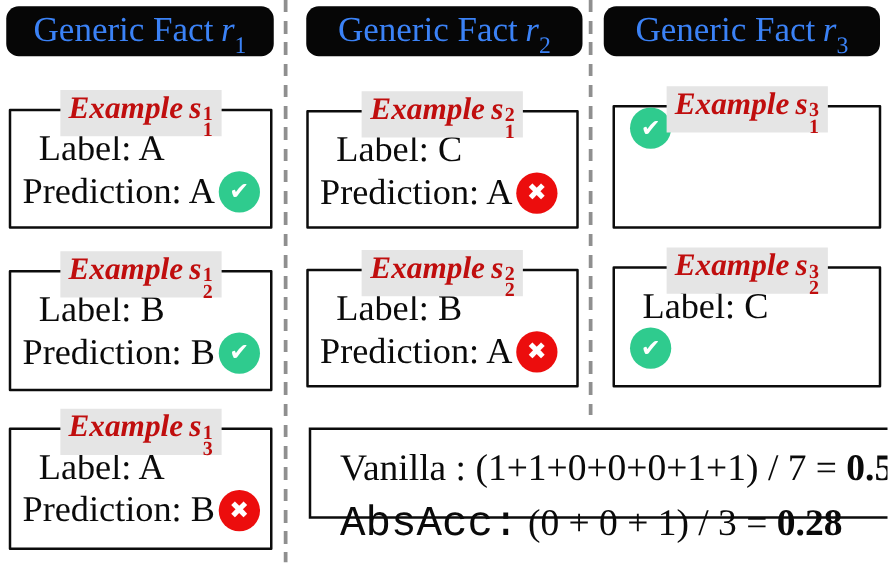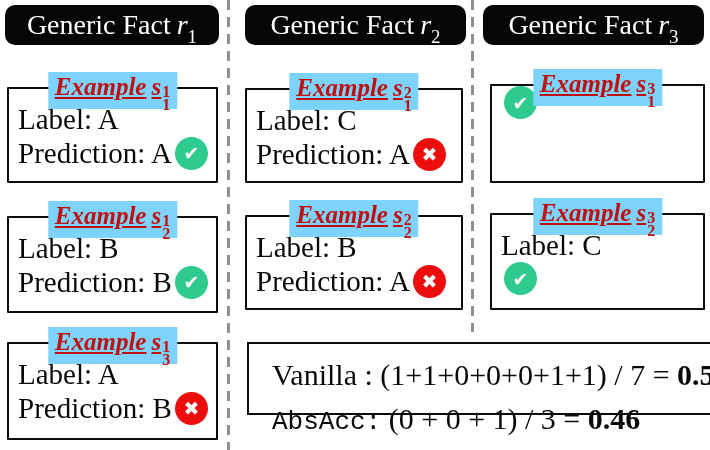--- a/index.html
+++ b/index.html
@@ -5,65 +5,65 @@
   * { margin:0; padding:0; box-sizing:border-box; }
   html,body { width:710px; height:450px; background:#ffffff; overflow:hidden; }
   body { font-family:"Liberation Serif", serif; color:#0a0a0a; position:relative; }
 
   .canvas { position:absolute; left:0; top:0; width:710px; height:450px; background:#ffffff; }
 
   
   .fact-header {
     position:absolute; height:40px; background:#060606; border-radius:10px;
     display:flex; align-items:center; justify-content:center;
-    color:#ffffff; font-size:28px; white-space:nowrap;
+    color:#3b82f6; font-size:28px; white-space:nowrap;
   }
   .fact-header .fvar { font-style:italic; margin-left:6px; }
   .fact-header .fsub { font-size:19px; align-self:flex-end; transform:translateY(3px); }
 
   
   .vsep {
     position:absolute; width:3px;
     background:repeating-linear-gradient(to bottom, #8f8f8f 0 10px, transparent 10px 17px);
   }
 
   
   .ex-box {
     position:absolute; border:2.5px solid #0c0c0c; background:#ffffff; border-radius:1px;
   }
   .ex-title {
     position:absolute; top:-17px; left:50%; transform:translateX(-50%);
-    background:#7dd3fc; padding:0 7px; white-space:nowrap;
-    font-weight:bold; font-style:italic; font-size:25px; color:#c00e0e; line-height:30px;text-decoration:underline;
+    background:#e5e5e5; padding:0 7px; white-space:nowrap;
+    font-weight:bold; font-style:italic; font-size:25px; color:#c00e0e; line-height:30px;
   }
   .ex-title .evar { margin-left:5px; }
   .stack {
     display:inline-flex; flex-direction:column; align-items:flex-start;
     font-size:16px; line-height:13px; font-style:normal; font-weight:bold;
     transform:translateY(2px); margin-left:1px;
   }
   .ex-line {
     font-size:29px; line-height:34px; padding-left:9px; white-space:nowrap;
   }
-  .ex-line.first { margin-top:13px; }
+  .ex-line.first { margin-top:13px;margin-left:13px; }
   .pred { display:flex; align-items:center; }
   .result-circle {
     display:inline-flex; align-items:center; justify-content:center;
     width:33px; height:33px; border-radius:50%; margin-left:3px; flex:0 0 auto;
     color:#ffffff; font-size:19px; font-weight:bold;
     font-family:"DejaVu Sans", sans-serif;
   }
 
   
   .formula-box {
     position:absolute; left:247px; top:342px; width:470px; height:73px;
     border:2.5px solid #0c0c0c; background:#ffffff; padding:9px 0 0 23px;
   }
   .formula-line { font-size:30px; line-height:44px; white-space:nowrap; }
-  .mono-label { font-family:"Liberation Mono", monospace; font-size:26px; }
+  .mono-label { font-family:"Liberation Mono", monospace; font-size:34px; }
   .bold-val { font-weight:bold; }
 </style>
 </head>
 <body>
 
 <div class="canvas">
 
   <div class="vsep" style="left:227px; top:0; height:450px;"></div>
   <div class="vsep" style="left:471px; top:0; height:332px;"></div>
 
@@ -176,17 +176,17 @@
     <div class="ex-line pred">
       <span class="result-circle" style="background: rgb(47, 203, 142);">✔</span>
     </div>
   </div>
 
   <div class="formula-box">
     <div class="formula-line">
       <span>Vanilla : </span><span>(1+1+0+0+0+1+1) / 7 = </span><span class="bold-val">0.57</span>
     </div>
     <div class="formula-line">
-      <span class="mono-label">AbsAcc:</span><span> (0 + 0 + 1) / 3 = </span><span class="bold-val">0.46</span>
+      <span class="mono-label">AbsAcc:</span><span> (0 + 0 + 1) / 3 = </span><span class="bold-val">0.28</span>
     </div>
   </div>
 
 </div>
 
 </body></html>

